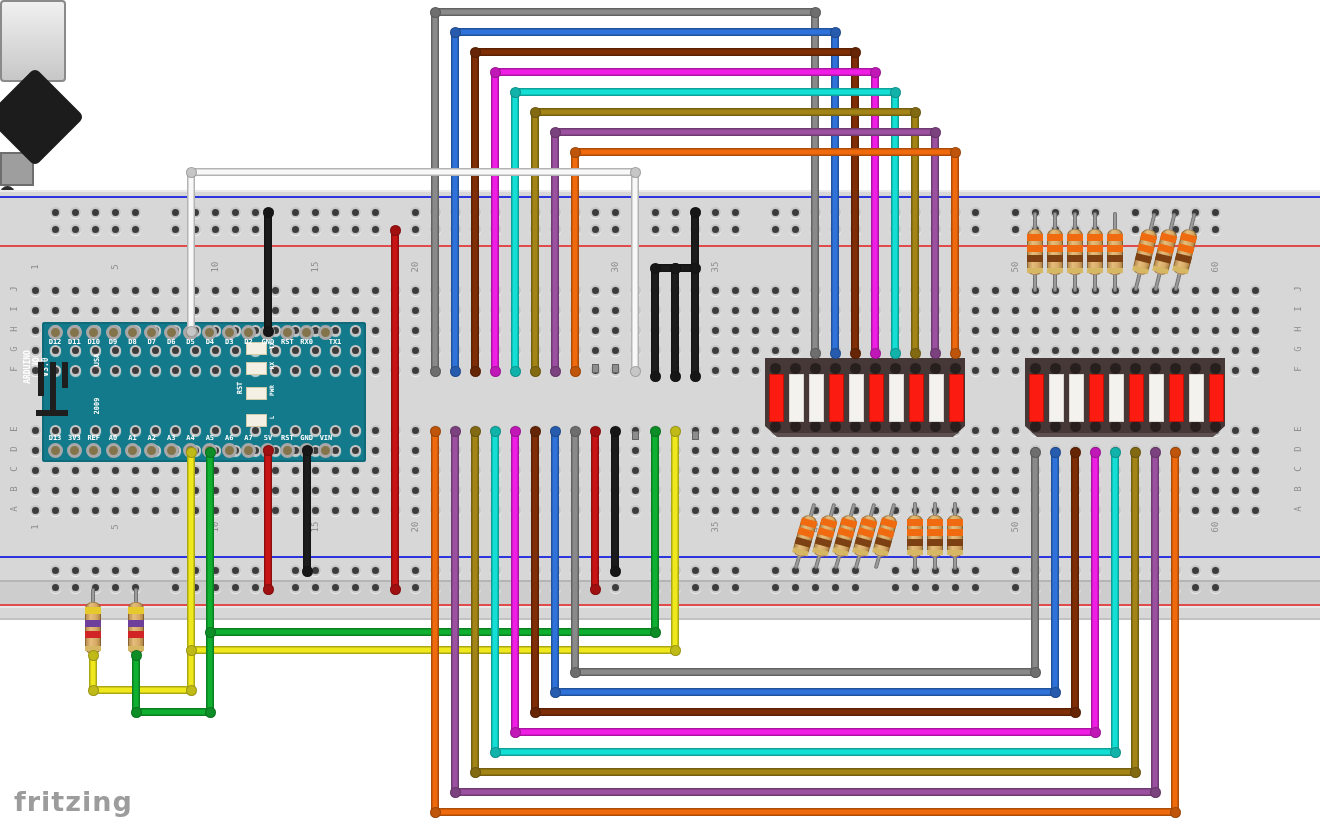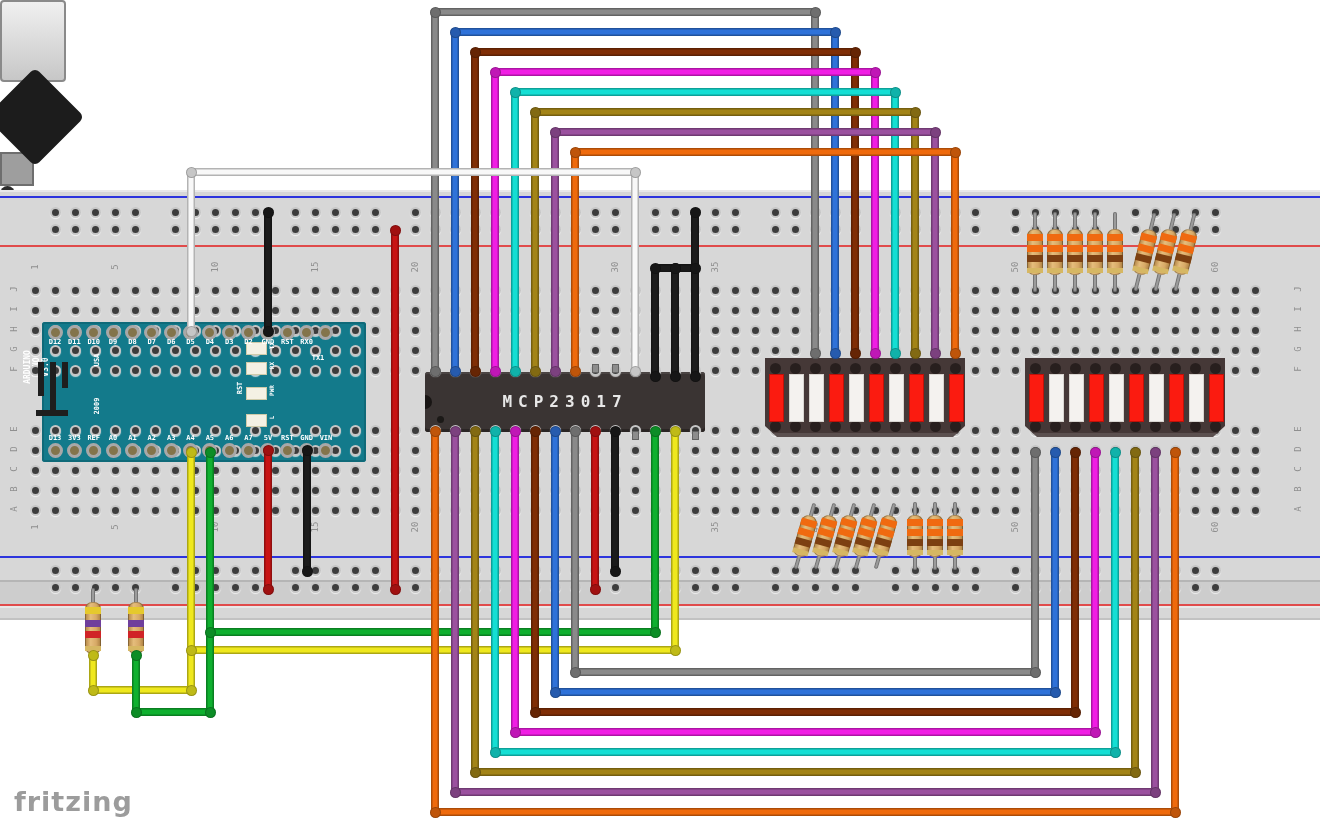--- a/index.html
+++ b/index.html
@@ -37,25 +37,20 @@
   <div class="board">
     <div class="railline" style="top:4px;background:#2d35dd;"></div>
     <div class="railline" style="top:53px;background:#e04b4b;"></div>
     <div class="channel"></div>
     <div class="railline" style="top:364px;background:#2d35dd;"></div>
     <div class="railline" style="top:412px;background:#e04b4b;"></div>
   </div>
 
   <div class="ard"></div>
 
-  <div class="chip" style="left:425px;top:372px;width:280px;height:60px;">
-    <div class="chiplabel" style="top:20px;">MCP23017</div>
-    <div style="position:absolute;left:-7px;top:23px;width:14px;height:14px;border-radius:50%;background:#181514;"></div>
-    <div style="position:absolute;left:12px;top:44px;width:7px;height:7px;border-radius:50%;background:#1b1917;"></div>
-  </div>
 
   <div class="logo">fritzing</div>
 <div class="hole" style="left: 30px; top: 285px; z-index: 2;"></div>
     <div class="hole" style="left: 30px; top: 305px; z-index: 2;"></div>
     <div class="hole" style="left: 30px; top: 325px; z-index: 2;"></div>
     <div class="hole" style="left: 30px; top: 345px; z-index: 2;"></div>
     <div class="hole" style="left: 30px; top: 365px; z-index: 2;"></div>
     <div class="hole" style="left: 30px; top: 425px; z-index: 2;"></div>
     <div class="hole" style="left: 30px; top: 445px; z-index: 2;"></div>
     <div class="hole" style="left: 30px; top: 465px; z-index: 2;"></div>
@@ -1220,21 +1215,21 @@
     <div class="pin" style="left: 279.784px; top: 324.5px; z-index: 5;"></div>
     <div class="pin" style="left: 279.784px; top: 442.5px; z-index: 5;"></div>
     <div class="ardlab" style="left: 276.284px; top: 338px; z-index: 6;">RST</div>
     <div class="ardlab" style="left: 276.284px; top: 434px; z-index: 6;">RST</div>
     <div class="pin" style="left: 299.141px; top: 324.5px; z-index: 5;"></div>
     <div class="pin" style="left: 299.141px; top: 442.5px; z-index: 5;"></div>
     <div class="ardlab" style="left: 295.641px; top: 338px; z-index: 6;">RX0</div>
     <div class="ardlab" style="left: 295.641px; top: 434px; z-index: 6;">GND</div>
     <div class="pin" style="left: 318.498px; top: 324.5px; z-index: 5;"></div>
     <div class="pin" style="left: 318.498px; top: 442.5px; z-index: 5;"></div>
-    <div class="ardlab" style="left: 307px; top: 338px; z-index: 6; margin-top: 16px;">TX1</div>
+    <div class="ardlab" style="left: 324px; top: 338px; z-index: 6;">TX1</div>
     <div class="ardlab" style="left: 314.998px; top: 434px; z-index: 6;">VIN</div>
     <div style="left: 28px; top: 352px; width: 62px; height: 78px; z-index: 5; background: linear-gradient(rgb(240, 240, 240), rgb(199, 199, 199)); border: 2px solid rgb(138, 138, 138); border-radius: 4px;"></div>
     <div style="left: 38px; top: 362px; width: 6px; height: 34px; position: absolute; background: rgb(30, 30, 30); z-index: 6;"></div>
     <div style="left: 50px; top: 362px; width: 6px; height: 48px; position: absolute; background: rgb(30, 30, 30); z-index: 6;"></div>
     <div style="left: 62px; top: 362px; width: 6px; height: 26px; position: absolute; background: rgb(30, 30, 30); z-index: 6;"></div>
     <div style="left: 36px; top: 410px; width: 32px; height: 6px; position: absolute; background: rgb(30, 30, 30); z-index: 6;"></div>
     <div style="left: 106px; top: 356px; width: 70px; height: 70px; background: rgb(28, 28, 28); transform: rotate(45deg); border-radius: 6px; z-index: 5;"></div>
     <div style="left: 204px; top: 377px; width: 30px; height: 30px; background: rgb(158, 158, 158); border: 2px solid rgb(110, 110, 110); z-index: 5;"></div>
     <div style="left: 212px; top: 385px; width: 15px; height: 15px; border-radius: 50%; background: rgb(44, 44, 44); z-index: 6;"></div>
     <div class="vtext" style="left: 228px; top: 384px; width: 24px; font-size: 7px; z-index: 6;">RST</div>

